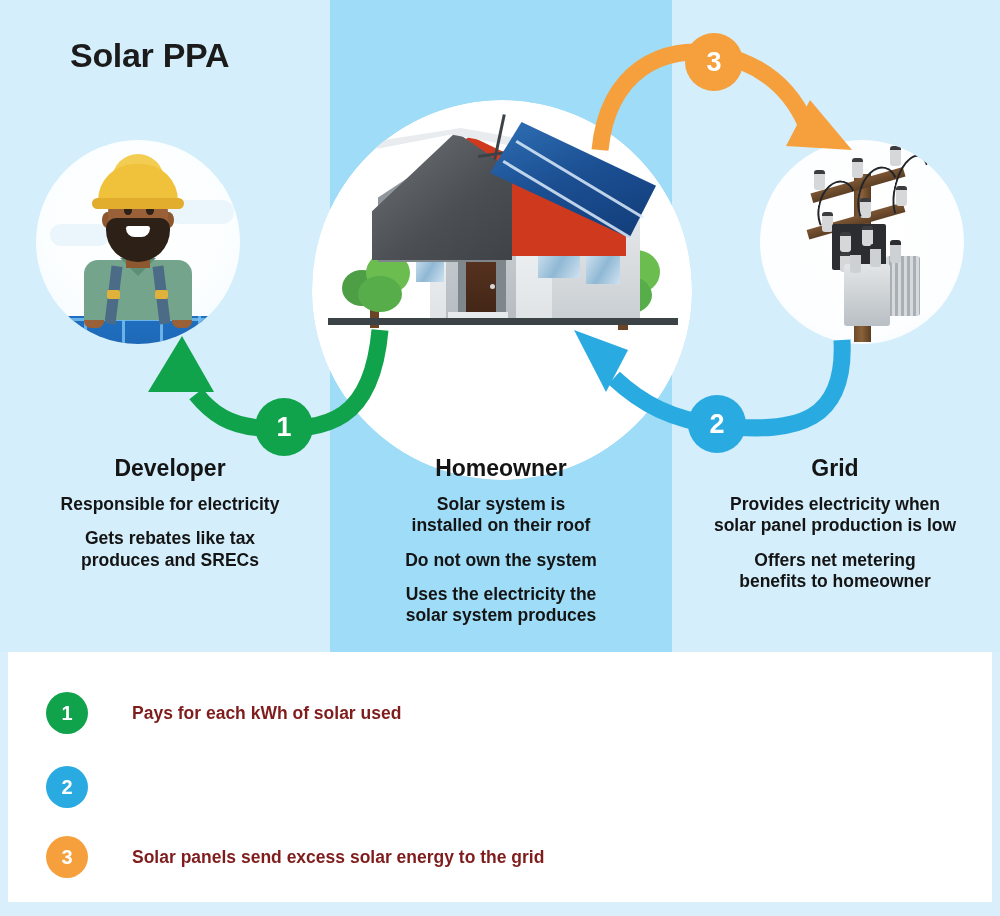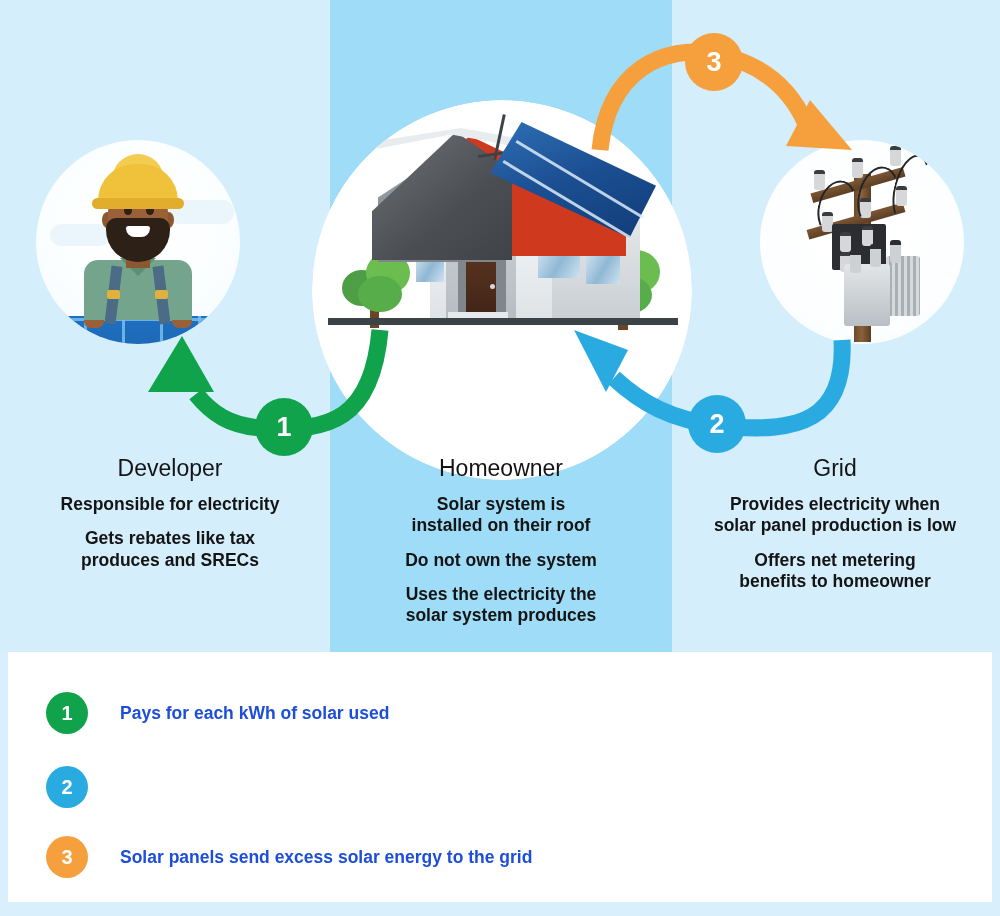--- a/index.html
+++ b/index.html
@@ -144,44 +144,45 @@
 
   
   .arc-badge{position:absolute;border-radius:50%;display:flex;align-items:center;
     justify-content:center;color:#ffffff;font-weight:bold;}
   .arc-badge.b1{left:255px;top:398px;width:58px;height:58px;background:#11a24c;font-size:27px;}
   .arc-badge.b2{left:688px;top:395px;width:58px;height:58px;background:#29abe2;font-size:27px;}
   .arc-badge.b3{left:685px;top:33px;width:58px;height:58px;background:#f5a03c;font-size:27px;}
 
   
   .col{position:absolute;text-align:center;color:#141414;}
-  .col-head{font-size:23px;font-weight:normal;margin-bottom:12px;}
+  .col-head{font-size:23px;font-weight:bold;margin-bottom:12px;}
   .col-line{font-size:17.5px;font-weight:bold;line-height:1.22;margin-bottom:13px;}
   .col-dev{left:20px;top:455px;width:300px;}
   .col-home{left:350px;top:455px;width:302px;}
   .col-grid{left:685px;top:455px;width:300px;}
 
   
   .legend-row{position:absolute;display:flex;align-items:center;}
   .lg-badge{width:42px;height:42px;border-radius:50%;display:flex;align-items:center;
     justify-content:center;color:#ffffff;font-weight:bold;font-size:20px;flex:0 0 auto;}
-  .lg-text{margin-left:32px;font-size:17.5px;font-weight:bold;color:#1d4ed8;white-space:nowrap;}
+  .lg-text{margin-left:44px;font-size:17.5px;font-weight:bold;color:#7f1d1d;white-space:nowrap;}
   .r1{left:46px;top:692px;}
   .r2{left:46px;top:766px;}
   .r3{left:46px;top:836px;}
 </style>
 </head>
 <body>
 
 <div id="root">
 
   <div class="band-left"></div>
   <div class="band-center"></div>
   <div class="band-right"></div>
 
+  <div class="title">Solar PPA</div>
 
   <div class="disc disc-dev"></div>
   <div class="clipbox dev-wrap">
     <div class="dev-cloud" style="left:14px;top:84px;width:60px;height:22px;"></div>
     <div class="dev-cloud" style="left:132px;top:60px;width:66px;height:24px;"></div>
     <div class="panel"></div>
     <div class="panel-grid"></div>
     <div class="hand l"></div>
     <div class="hand r"></div>
     <div class="torso"></div>

